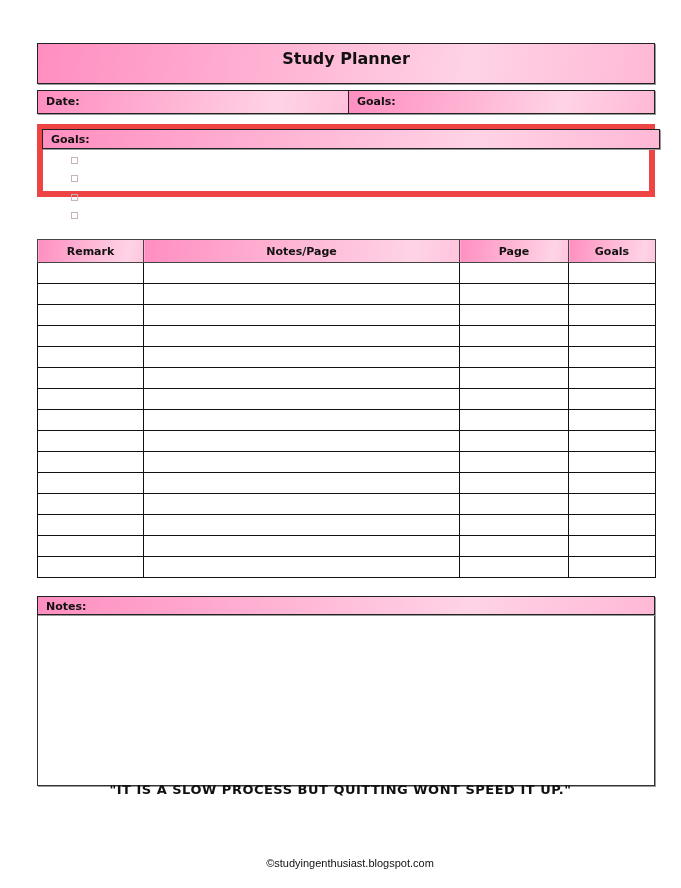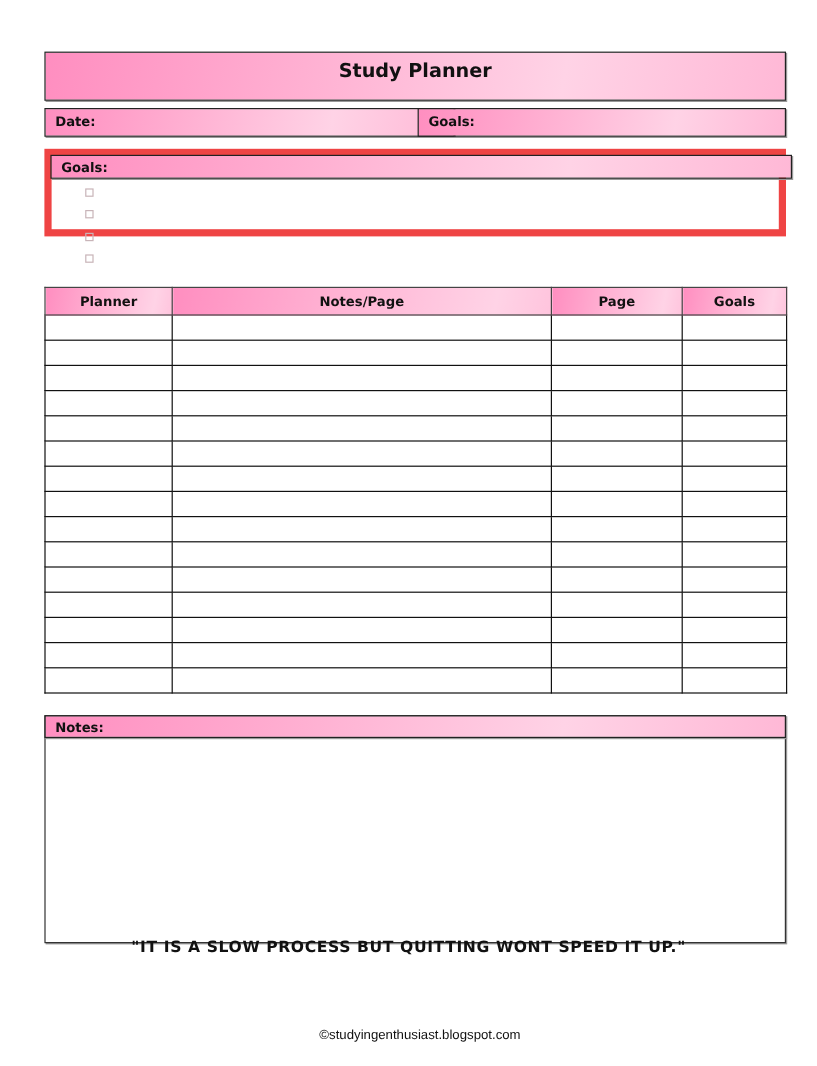--- a/index.html
+++ b/index.html
@@ -58,21 +58,21 @@
 
 <table class="plan">
   <colgroup>
     <col style="width:106px">
       <col style="width:316px">
       <col style="width:109px">
       <col style="width:87px">
   </colgroup>
   <thead>
     <tr>
-      <th>Planner</th>
+      <th>Remark</th>
       <th>Notes/Page</th>
       <th>Page</th>
       <th>Goals</th>
     </tr>
   </thead>
   <tbody id="plan-body">
       <tr>
         <td></td>
         <td></td>
         <td></td>

